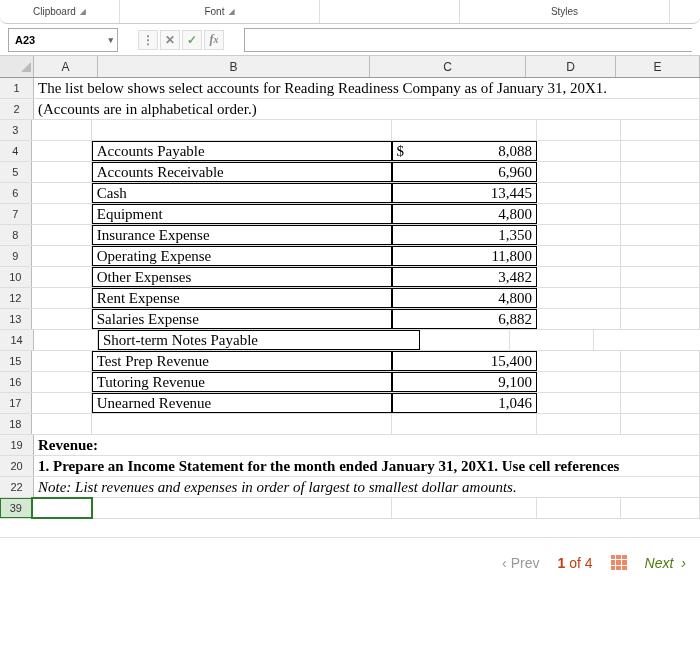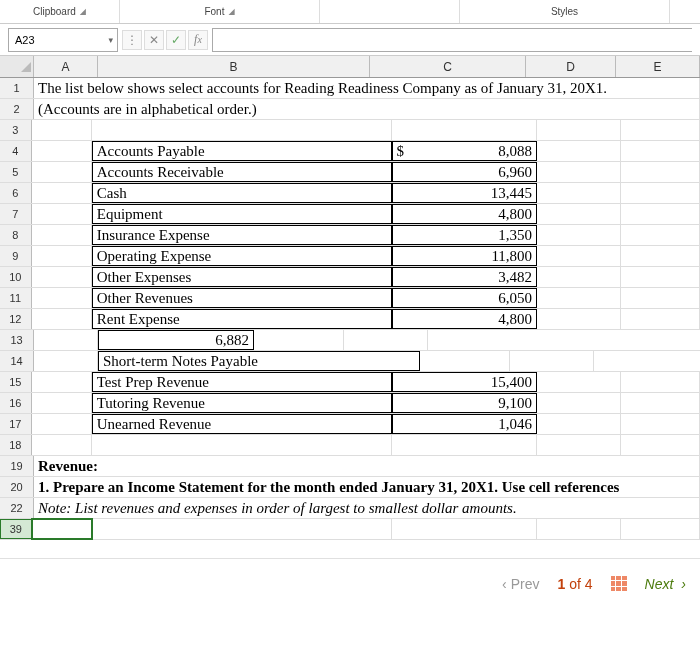--- a/index.html
+++ b/index.html
@@ -1,20 +1,20 @@
 <!DOCTYPE html>
 <html><head>
 <meta charset="utf-8">
 <style>
 * { box-sizing: border-box; margin: 0; padding: 0; }
 body { font-family: Arial, sans-serif; font-size: 12px; background: #fff; width: 700px; }
-.ribbon-tabs { display: flex; height: 24px; border-bottom: 1px solid #ccc; align-items: flex-start; font-size: 10px; color: #444; }
+.ribbon-tabs { display: flex; height: 24px; border-bottom: 1px solid #ccc; align-items: flex-start; font-size: 10px; color: #444; border-radius: 7px; }
 .ribbon-tab { padding: 0 8px; display: flex; align-items: center; height: 100%; border-right: 1px solid #ddd; }
 .ribbon-tab .expand { margin-left: 4px; font-size: 8px; color: #888; }
-.formula-row { display: flex; align-items: center; height: 32px; padding: 4px 8px; gap: 0; border-bottom: 1px solid #ccc; }
+.formula-row { display: flex; align-items: center; height: 32px; padding: 4px 8px; gap: 16px; border-bottom: 1px solid #ccc; font-weight: bold; }
 .name-box { width: 110px; height: 24px; border: 1px solid #aaa; display: flex; align-items: center; padding: 0 6px; font-size: 11px; position: relative; background: #fff; }
 .name-box .chev { position: absolute; right: 4px; font-size: 9px; color: #666; }
 .fbar-btns { display: flex; align-items: center; gap: 2px; margin: 0 4px; }
 .fbar-btn { width: 20px; height: 20px; display: flex; align-items: center; justify-content: center; color: #888; font-size: 12px; border: 1px solid #ddd; background: #f8f8f8; }
 .fbar-fx { font-style: italic; font-family: 'Times New Roman', serif; }
 .formula-input { flex: 1; height: 24px; border: 1px solid #aaa; border-right: none; }
 .sheet { overflow: hidden; }
 .col-headers { display: flex; height: 22px; background: #f0f0f0; border-bottom: 1px solid #999; }
 .corner { width: 34px; border-right: 1px solid #bbb; background: #e8e8e8; display: flex; align-items: center; justify-content: flex-end; padding-right: 2px; }
 .corner svg { width: 10px; height: 10px; }
@@ -167,38 +167,31 @@
       </div>
       <div class="grid-row">
         <div class="row-h">10</div>
         <div class="cell c-A"></div>
         <div class="cell c-B bord-box-B">Other Expenses</div>
         <div class="cell c-C bord-box-C">3,482</div>
         <div class="cell c-D"></div>
         <div class="cell c-E"></div>
       </div>
       <div class="grid-row">
-        <div class="row-h">11</div>
-        <div class="cell c-A"></div>
-        <div class="cell c-B bord-box-B">Other Revenues</div>
-        <div class="cell c-C bord-box-C">6,050</div>
-        <div class="cell c-D"></div>
-        <div class="cell c-E"></div>
-      </div>
-      <div class="grid-row">
         <div class="row-h">12</div>
         <div class="cell c-A"></div>
         <div class="cell c-B bord-box-B">Rent Expense</div>
         <div class="cell c-C bord-box-C">4,800</div>
         <div class="cell c-D"></div>
         <div class="cell c-E"></div>
       </div>
       <div class="grid-row">
         <div class="row-h">13</div>
         <div class="cell c-A"></div>
+        <div class="cell c-B bord-box-B">Salaries Expense</div>
         <div class="cell c-C bord-box-C">6,882</div>
         <div class="cell c-D"></div>
         <div class="cell c-E"></div>
       </div>
       <div class="grid-row">
         <div class="row-h">14</div>
         <div class="cell c-A"></div>
         <div class="cell c-B bord-box-B">Short-term Notes Payable</div>
         <div class="cell c-D"></div>
         <div class="cell c-E"></div>

